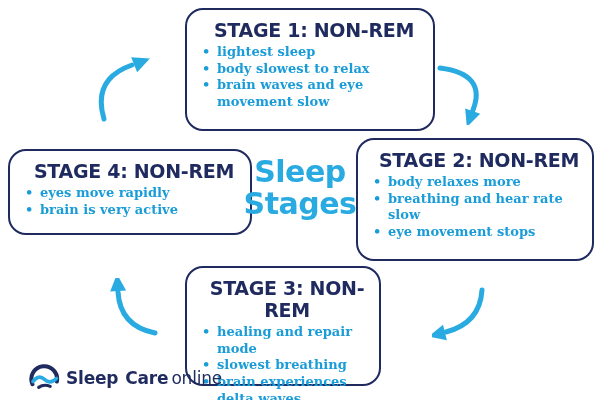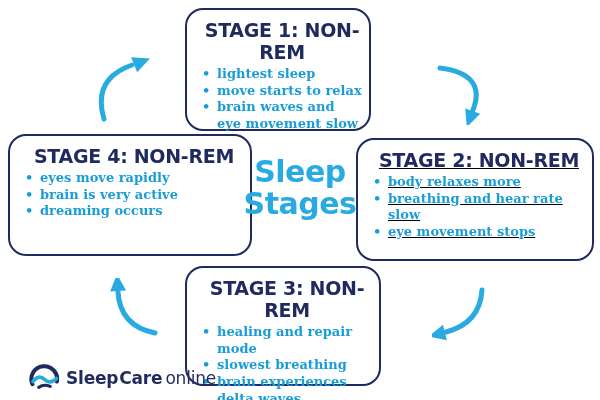--- a/index.html
+++ b/index.html
@@ -19,24 +19,24 @@
   .canvas{position:absolute;inset:0;}
 
   .stage-box{
     position:absolute;
     box-sizing:border-box;
     background:#ffffff;
     border:2px solid var(--navy);
     border-radius:18px;
     padding:6px 6px 4px 14px;
   }
-  #box1{left:185px;top:8px;width:186px;height:123px;}
-  #box2{left:356px;top:138px;width:238px;height:123px;text-decoration:underline;}
+  #box1{left:185px;top:8px;width:250px;height:123px;}
+  #box2{left:356px;top:138px;width:238px;height:123px;}
   #box3{left:185px;top:266px;width:196px;height:120px;}
-  #box4{left:8px;top:134px;width:244px;height:122px;}
+  #box4{left:8px;top:149px;width:244px;height:86px;}
 
   .stage-heading{
     margin:3px 0 3px;
     text-align:center;
     font-size:19px;
     font-weight:bold;
     letter-spacing:-0.3px;
     color:var(--navy);
     font-family:"DejaVu Sans", sans-serif;
   }
@@ -94,32 +94,32 @@
     gap:6px;
   }
   .logo-text{
     font-size:17px;
     color:var(--navy);
     white-space:nowrap;
     letter-spacing:-0.2px;
   }
   .logo-text .b{font-weight:bold;}
   .logo-text .l{font-weight:normal;margin-left:3px;margin-top:24px;}
-  .logo-text .b2{margin-left:1px;}
+  .logo-text .b2{margin-left:7px;}
 </style>
 </head>
 <body>
 
 <div class="canvas">
 
   <div class="stage-box" id="box1">
     <h2 class="stage-heading">STAGE 1: NON-REM</h2>
     <ul class="stage-bullets">
       <li>lightest sleep</li>
-      <li>move starts to relax</li>
+      <li>body slowest to relax</li>
       <li>brain waves and eye movement slow</li>
     </ul>
   </div>
 
   <div class="stage-box" id="box2">
     <h2 class="stage-heading">STAGE 2: NON-REM</h2>
     <ul class="stage-bullets">
       <li>body relaxes more</li>
       <li>breathing and hear rate slow</li>
       <li>eye movement stops</li>
@@ -133,21 +133,20 @@
       <li>slowest breathing</li>
       <li>brain experiences delta waves</li>
     </ul>
   </div>
 
   <div class="stage-box" id="box4">
     <h2 class="stage-heading">STAGE 4: NON-REM</h2>
     <ul class="stage-bullets">
       <li>eyes move rapidly</li>
       <li>brain is very active</li>
-      <li>dreaming occurs</li>
     </ul>
   </div>
 
   <div class="center-title">
     <span>Sleep</span>
     <span>Stages</span>
   </div>
 
   <svg id="arrow-1" class="arrow" viewBox="0 0 80 75">
     <path class="tail" d="M 14 64 Q 2 24 42 10"></path>

